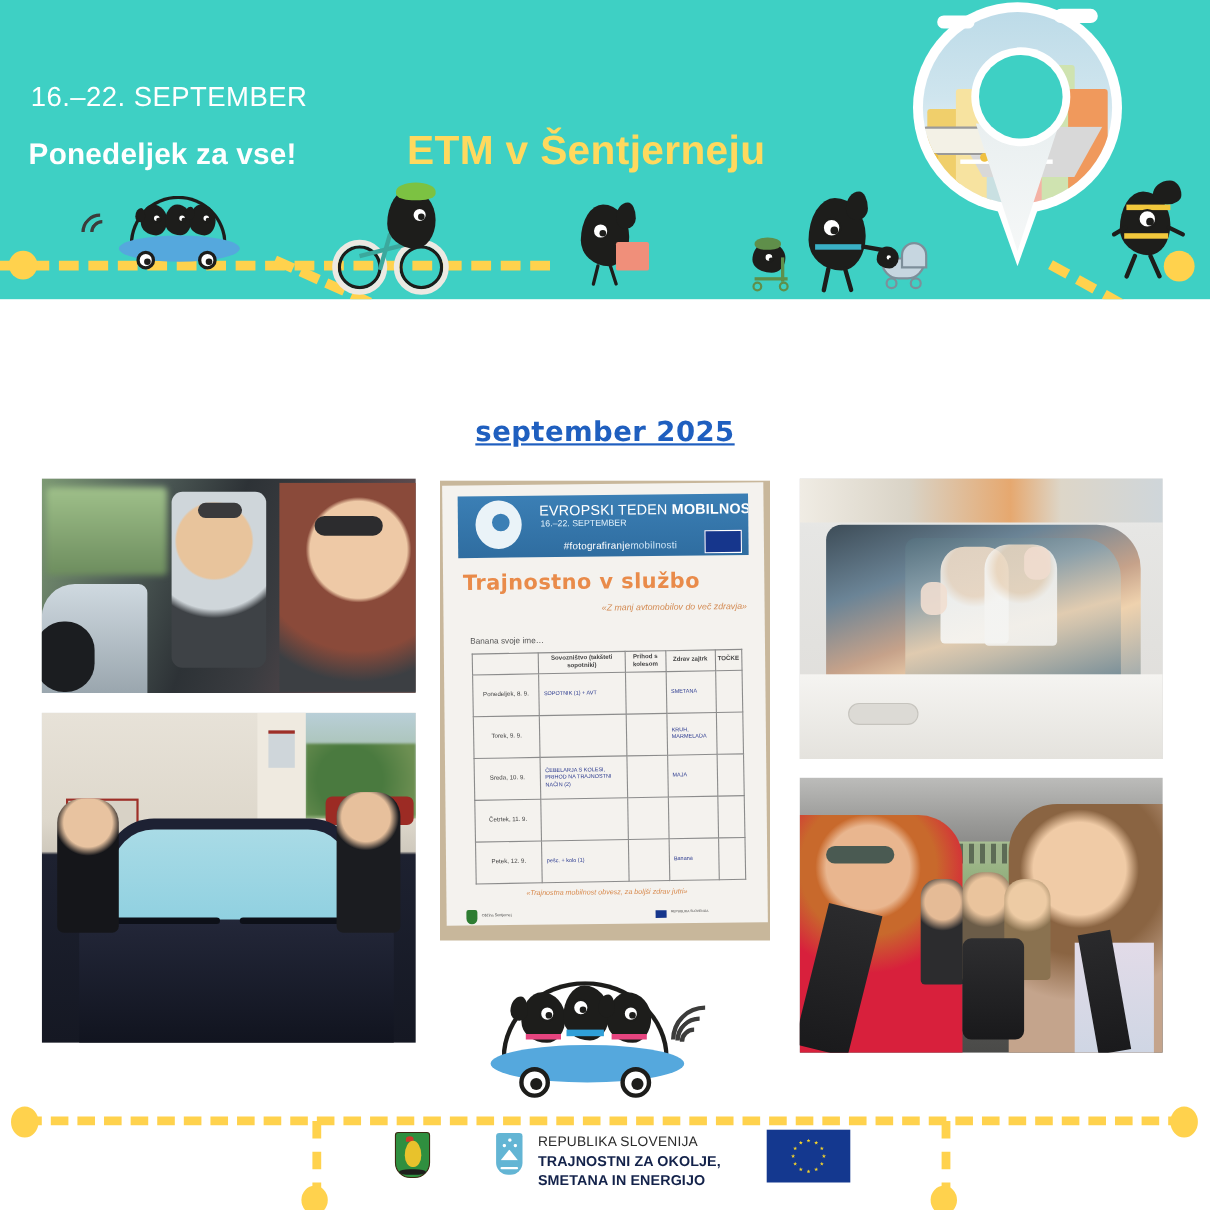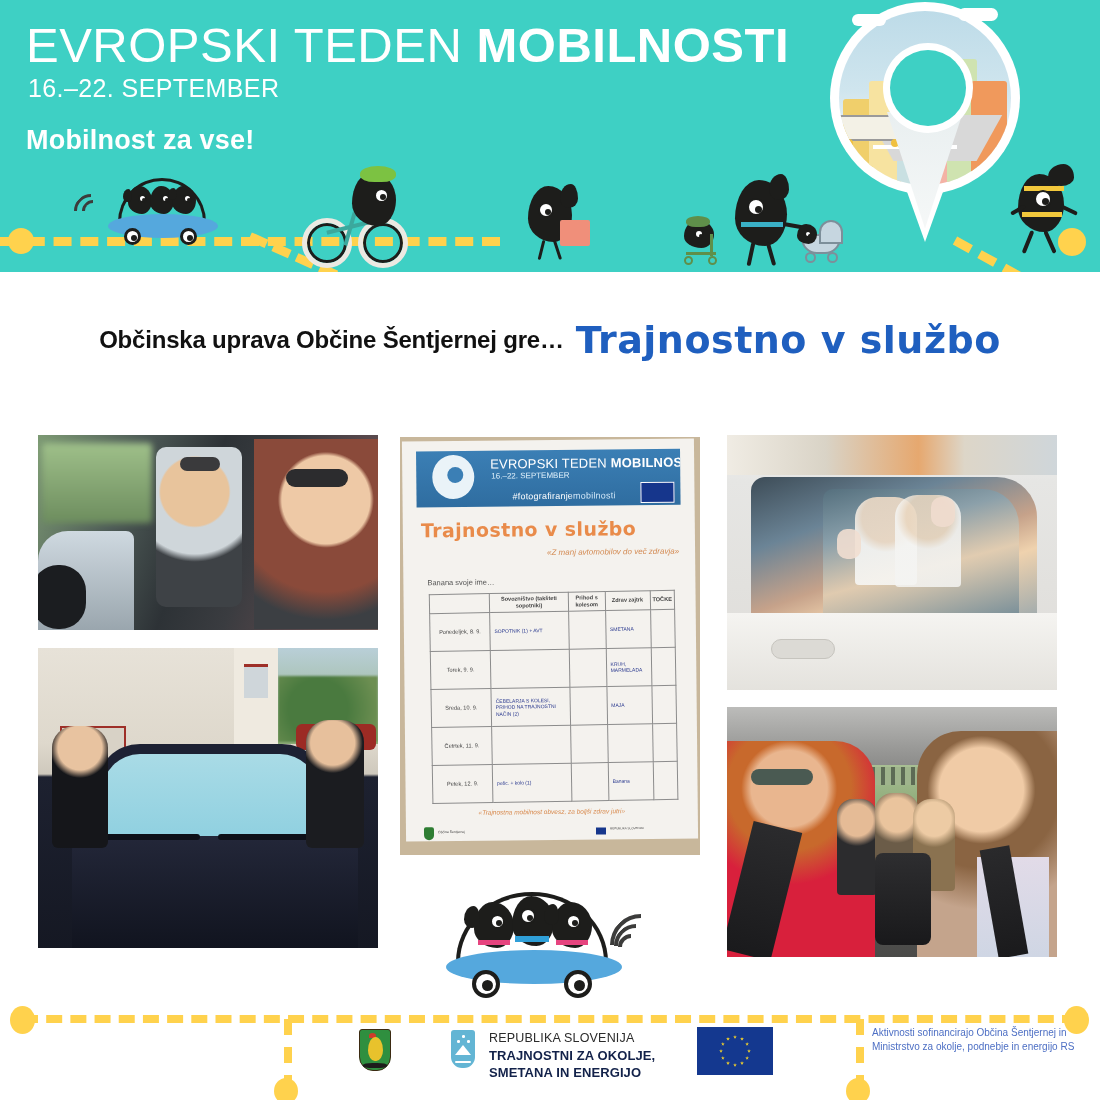--- a/index.html
+++ b/index.html
@@ -362,24 +362,24 @@
     clip-path: polygon(50% 0%, 61% 35%, 98% 35%, 68% 57%, 79% 91%, 50% 70%, 21% 91%, 32% 57%, 2% 35%, 39% 35%);
   }
 </style>
 </head>
 <body>
 
 <div class="poster">
 
   <div class="header">
 
-    <div class="hdr-title"><span>EVROPSKI TEDEN </span><span class="bold">MOBILNOSTI</span></div>
 
     <div class="hdr-dates">16.–22. SEPTEMBER</div>
-    <div class="hdr-slogan">Mobilnost za vse!</div>
+    <div class="hdr-slogan">Ponedeljek za vse!</div>
+    <div class="hdr-local">ETM v Šentjerneju</div>
 
     <div class="road-h"></div>
     <div class="road-dot-l"></div>
     <div class="road-diag"></div>
 
     <div class="road-diag2"></div>
     <div class="road-dot-r"></div>
 
     <div class="car" style="left:100px; top:178px; width:125px; height:70px;">
       <div class="car-dome" style="left:18px; top:0; width:88px; height:44px;"></div>
@@ -524,22 +524,22 @@
         </div>
       <div style="position:absolute; left:10px; top:44px; width:40px; height:5px; background:#f2c83c;"></div>
       <div class="blob-leg" style="left:14px; top:62px; width:4px; height:24px; transform:rotate(22deg);"></div>
       <div class="blob-leg" style="left:36px; top:62px; width:4px; height:24px; transform:rotate(-24deg);"></div>
       <div class="blob-arm" style="left:-2px; top:40px; width:16px; height:4px; transform:rotate(-30deg);"></div>
       <div class="blob-arm" style="left:48px; top:40px; width:18px; height:4px; transform:rotate(26deg);"></div>
     </div>
   </div>
 
   <div class="mid">
-    <div class="mid-line1">
-      <span class="mid-black">Občinska uprava Občine Šentjernej gre…</span><span class="mid-blue">Trajnostno v službo</span>
+    <div class="mid-line2">
+      <span class="mid-date">september 2025</span>
     </div>
   </div>
 
   <div class="photo" id="photo-carpool-driver">
     <div class="pc" style="left:0; top:0; width:100%; height:100%;
          background:linear-gradient(110deg,#7d9a74 0%,#4e5b57 26%,#2d3236 46%,#3a3c40 62%,#55464a 78%,#6d5a58 100%);"></div>
     <div class="pc" style="left:4px; top:8px; width:110px; height:80px;
          background:linear-gradient(#9fc08a,#6d8d5e); border-radius:4px; filter:blur(3px);"></div>
     <div class="pc" style="left:118px; top:12px; width:86px; height:160px;
          background:radial-gradient(circle at 45% 28%, #e8c49c 0 34px, #cfd6da 36px 62px, #3e4246 70px);
@@ -808,21 +808,20 @@
   </div>
 
   <div class="f-line"></div>
   <div class="f-dot-l"></div>
   <div class="f-dot-r"></div>
   <div class="f-vline-l"></div>
   <div class="f-vline-r"></div>
   <div class="f-vdot-l"></div>
   <div class="f-vdot-r"></div>
 
-  <div class="f-text-right">Aktivnosti sofinancirajo Občina Šentjernej in Ministrstvo za okolje, podnebje in energijo RS</div>
 
   <div class="m-shield">
     <div class="ms-body"></div>
     <div class="ms-comb"></div>
     <div class="ms-rooster"></div>
     <div class="ms-base"></div>
   </div>
 
   <div class="sl-emblem">
     <div class="sle-shape"></div>

